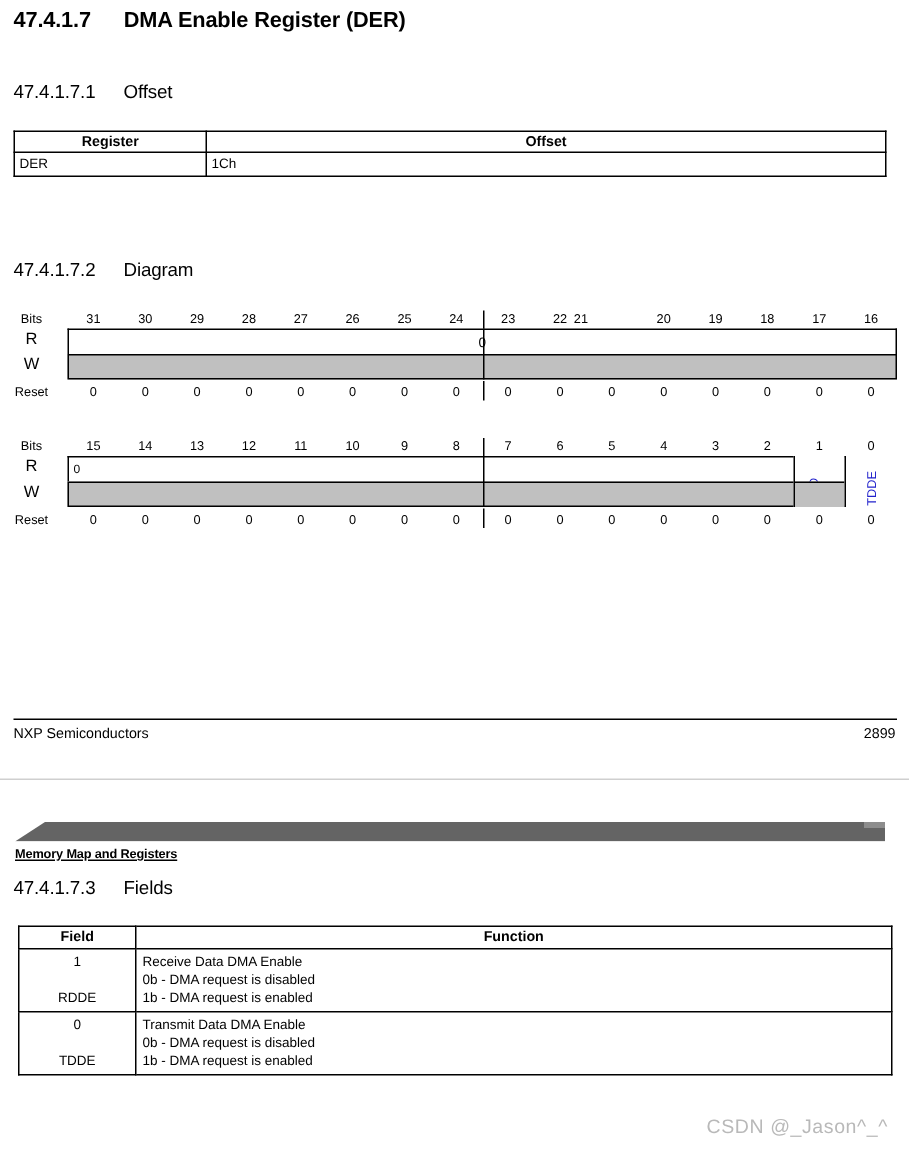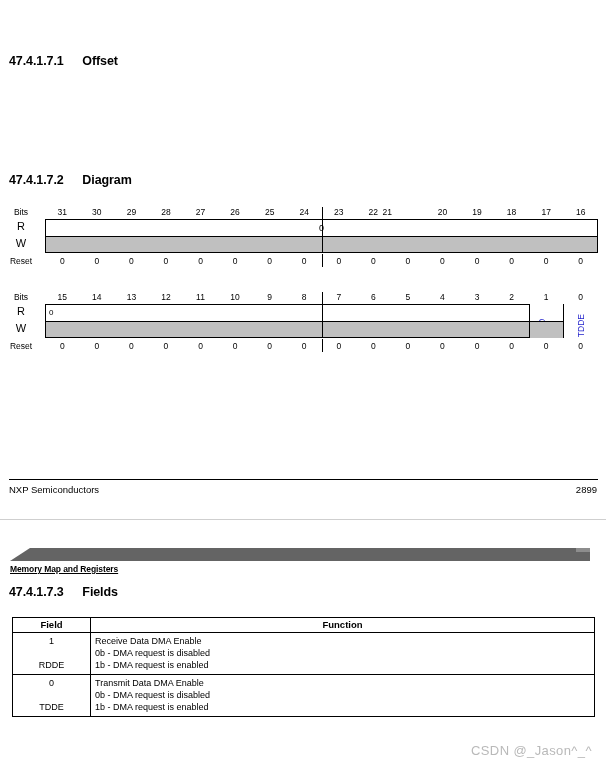--- a/index.html
+++ b/index.html
@@ -28,21 +28,21 @@
     font-size: 14.5px;
     font-weight: bold;
     letter-spacing: -0.1px;
     white-space: nowrap;
   }
   .h3 .num { display: inline-block; }
   .h3 .txt { display: inline-block; }
   .h4 {
     position: absolute;
     font-size: 12.5px;
-    font-weight: bold;
+    font-weight: normal;
     letter-spacing: -0.1px;
     white-space: nowrap;
   }
 
   
   table.doc {
     position: absolute;
     border-collapse: collapse;
     font-size: 9px;
     table-layout: fixed;
@@ -260,27 +260,50 @@
     color: #b9b9b9;
     letter-spacing: 0.4px;
     white-space: nowrap;
   }
 </style>
 </head>
 <body>
 
 <div class="page">
 
+  <div class="h3" style="left:9px; top:6px;">
+    <span class="num">47.4.1.7</span>
+    <span style="display:inline-block;width:14px;"></span>
+    <span class="txt">DMA Enable Register (DER)</span>
+  </div>
 
   <div class="h4" style="left:9px; top:54px;">
     <span>47.4.1.7.1</span>
     <span style="display:inline-block;width:12px;"></span>
     <span>Offset</span>
   </div>
 
+  <table class="doc" id="offset-table">
+    <colgroup>
+        <col style="width:128px">
+        <col style="width:453px">
+      </colgroup>
+    <thead>
+      <tr>
+        <th>Register</th>
+        <th>Offset</th>
+      </tr>
+    </thead>
+    <tbody>
+      <tr>
+        <td>DER</td>
+        <td>1Ch</td>
+      </tr>
+    </tbody>
+  </table>
 
   <div class="h4" style="left:9px; top:173px;">
     <span>47.4.1.7.2</span>
     <span style="display:inline-block;width:12px;"></span>
     <span>Diagram</span>
   </div>
 
   <div class="regdiag" id="reg-high" style="left:0px; top:205px; width:606px; height:70px;">
 
     <div class="reg-row" style="top:0;">

